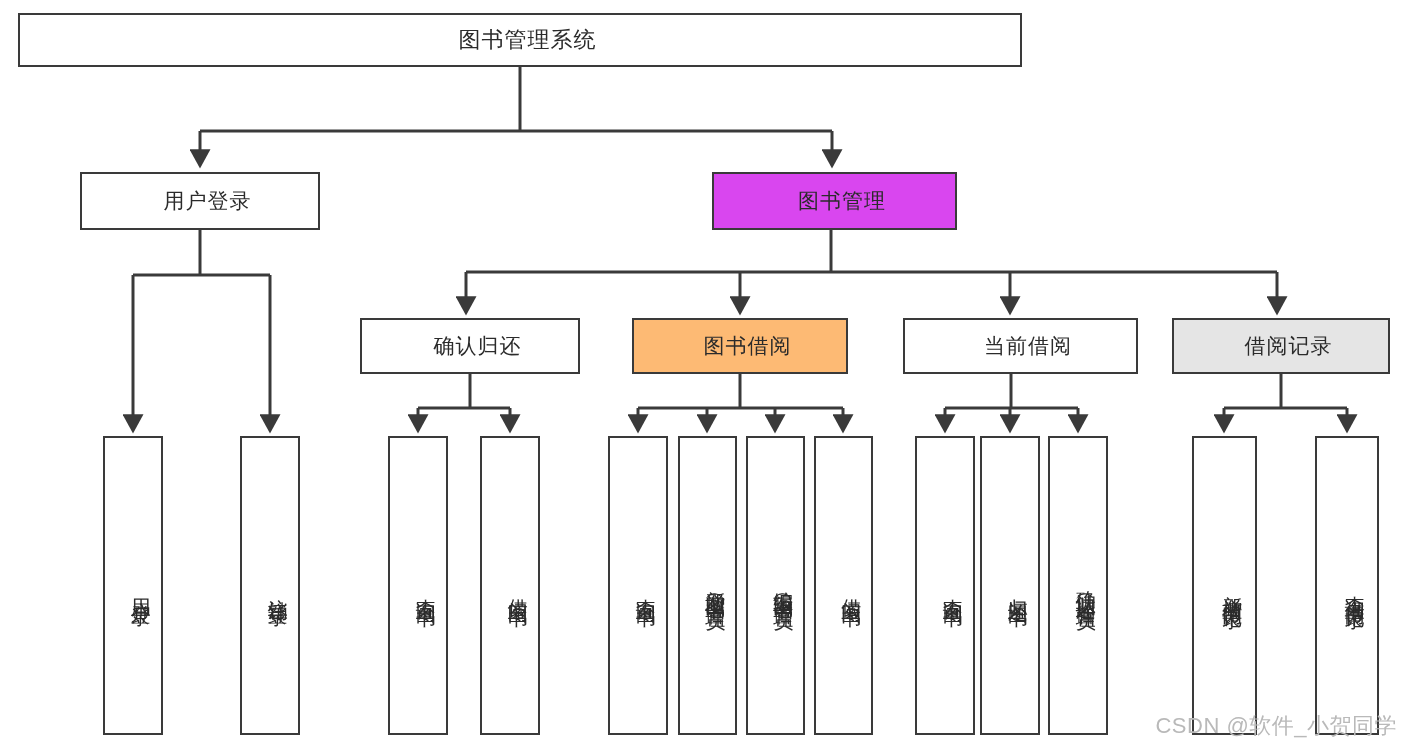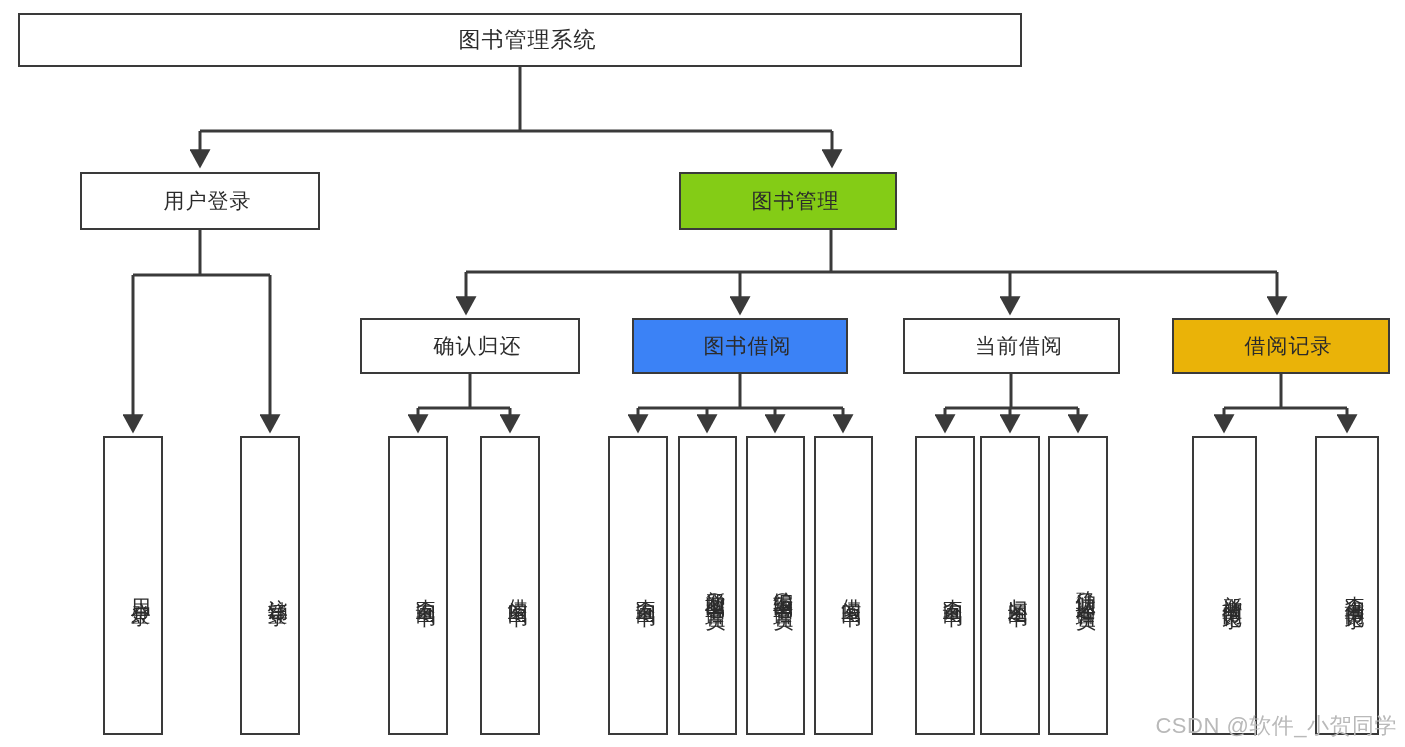--- a/index.html
+++ b/index.html
@@ -123,34 +123,34 @@
     </g>
   </svg>
 
   <div class="node horiz root" id="n-root" style="left: 18px; top: 13px; width: 1004px; height: 54px; border-color: rgb(58, 58, 58); background: rgb(255, 255, 255); color: rgb(43, 43, 43);">
     <span class="label">图书管理系统</span>
   </div>
 
   <div class="node horiz" id="n-l2-0" style="left: 80px; top: 172px; width: 240px; height: 58px; border-color: rgb(58, 58, 58); background: rgb(255, 255, 255); color: rgb(43, 43, 43);">
     <span class="label">用户登录</span>
   </div>
-  <div class="node horiz" id="n-l2-1" style="left: 679px; top: 172px; width: 218px; height: 58px; border-color: rgb(58, 58, 58); background: #84cc16; color: rgb(43, 43, 43);">
+  <div class="node horiz" id="n-l2-1" style="left: 712px; top: 172px; width: 245px; height: 58px; border-color: rgb(58, 58, 58); background: #d946ef; color: rgb(43, 43, 43);">
     <span class="label">图书管理</span>
   </div>
 
   <div class="node horiz" id="n-l3-0" style="left: 360px; top: 318px; width: 220px; height: 56px; border-color: rgb(58, 58, 58); background: rgb(255, 255, 255); color: rgb(43, 43, 43);">
     <span class="label">确认归还</span>
   </div>
-  <div class="node horiz" id="n-l3-1" style="left: 632px; top: 318px; width: 216px; height: 56px; border-color: rgb(58, 58, 58); background: #3b82f6; color: rgb(43, 43, 43);">
+  <div class="node horiz" id="n-l3-1" style="left: 632px; top: 318px; width: 216px; height: 56px; border-color: rgb(58, 58, 58); background: #fdba74; color: rgb(43, 43, 43);">
     <span class="label">图书借阅</span>
   </div>
-  <div class="node horiz" id="n-l3-2" style="left: 903px; top: 318px; width: 217px; height: 56px; border-color: rgb(58, 58, 58); background: rgb(255, 255, 255); color: rgb(43, 43, 43);">
+  <div class="node horiz" id="n-l3-2" style="left: 903px; top: 318px; width: 235px; height: 56px; border-color: rgb(58, 58, 58); background: rgb(255, 255, 255); color: rgb(43, 43, 43);">
     <span class="label">当前借阅</span>
   </div>
-  <div class="node horiz" id="n-l3-3" style="left: 1172px; top: 318px; width: 218px; height: 56px; border-color: rgb(58, 58, 58); background: #eab308; color: rgb(43, 43, 43);">
+  <div class="node horiz" id="n-l3-3" style="left: 1172px; top: 318px; width: 218px; height: 56px; border-color: rgb(58, 58, 58); background: #e5e5e5; color: rgb(43, 43, 43);">
     <span class="label">借阅记录</span>
   </div>
 
   <div class="node vert" id="n-lf-0" style="left: 103px; top: 436px; width: 60px; height: 299px; border-color: rgb(58, 58, 58); background: rgb(255, 255, 255); color: rgb(43, 43, 43);">
     <span class="label">用户登录</span>
   </div>
   <div class="node vert" id="n-lf-1" style="left: 240px; top: 436px; width: 60px; height: 299px; border-color: rgb(58, 58, 58); background: rgb(255, 255, 255); color: rgb(43, 43, 43);">
     <span class="label">注销登录</span>
   </div>
   <div class="node vert" id="n-lf-2" style="left: 388px; top: 436px; width: 60px; height: 299px; border-color: rgb(58, 58, 58); background: rgb(255, 255, 255); color: rgb(43, 43, 43);">

